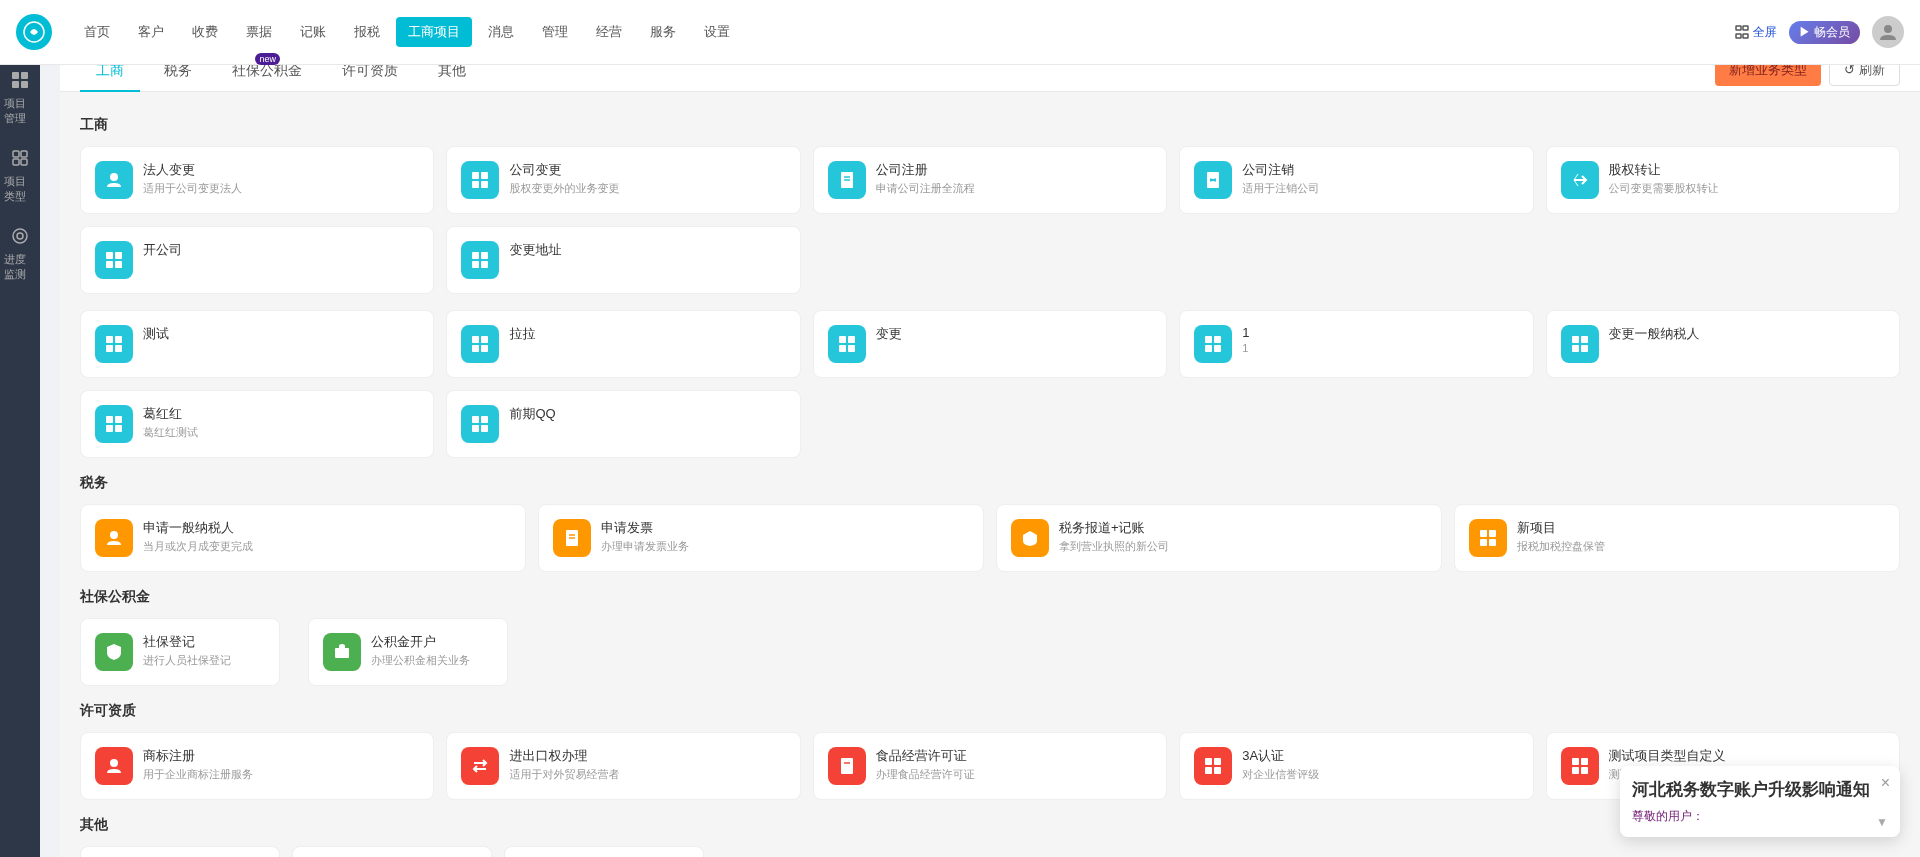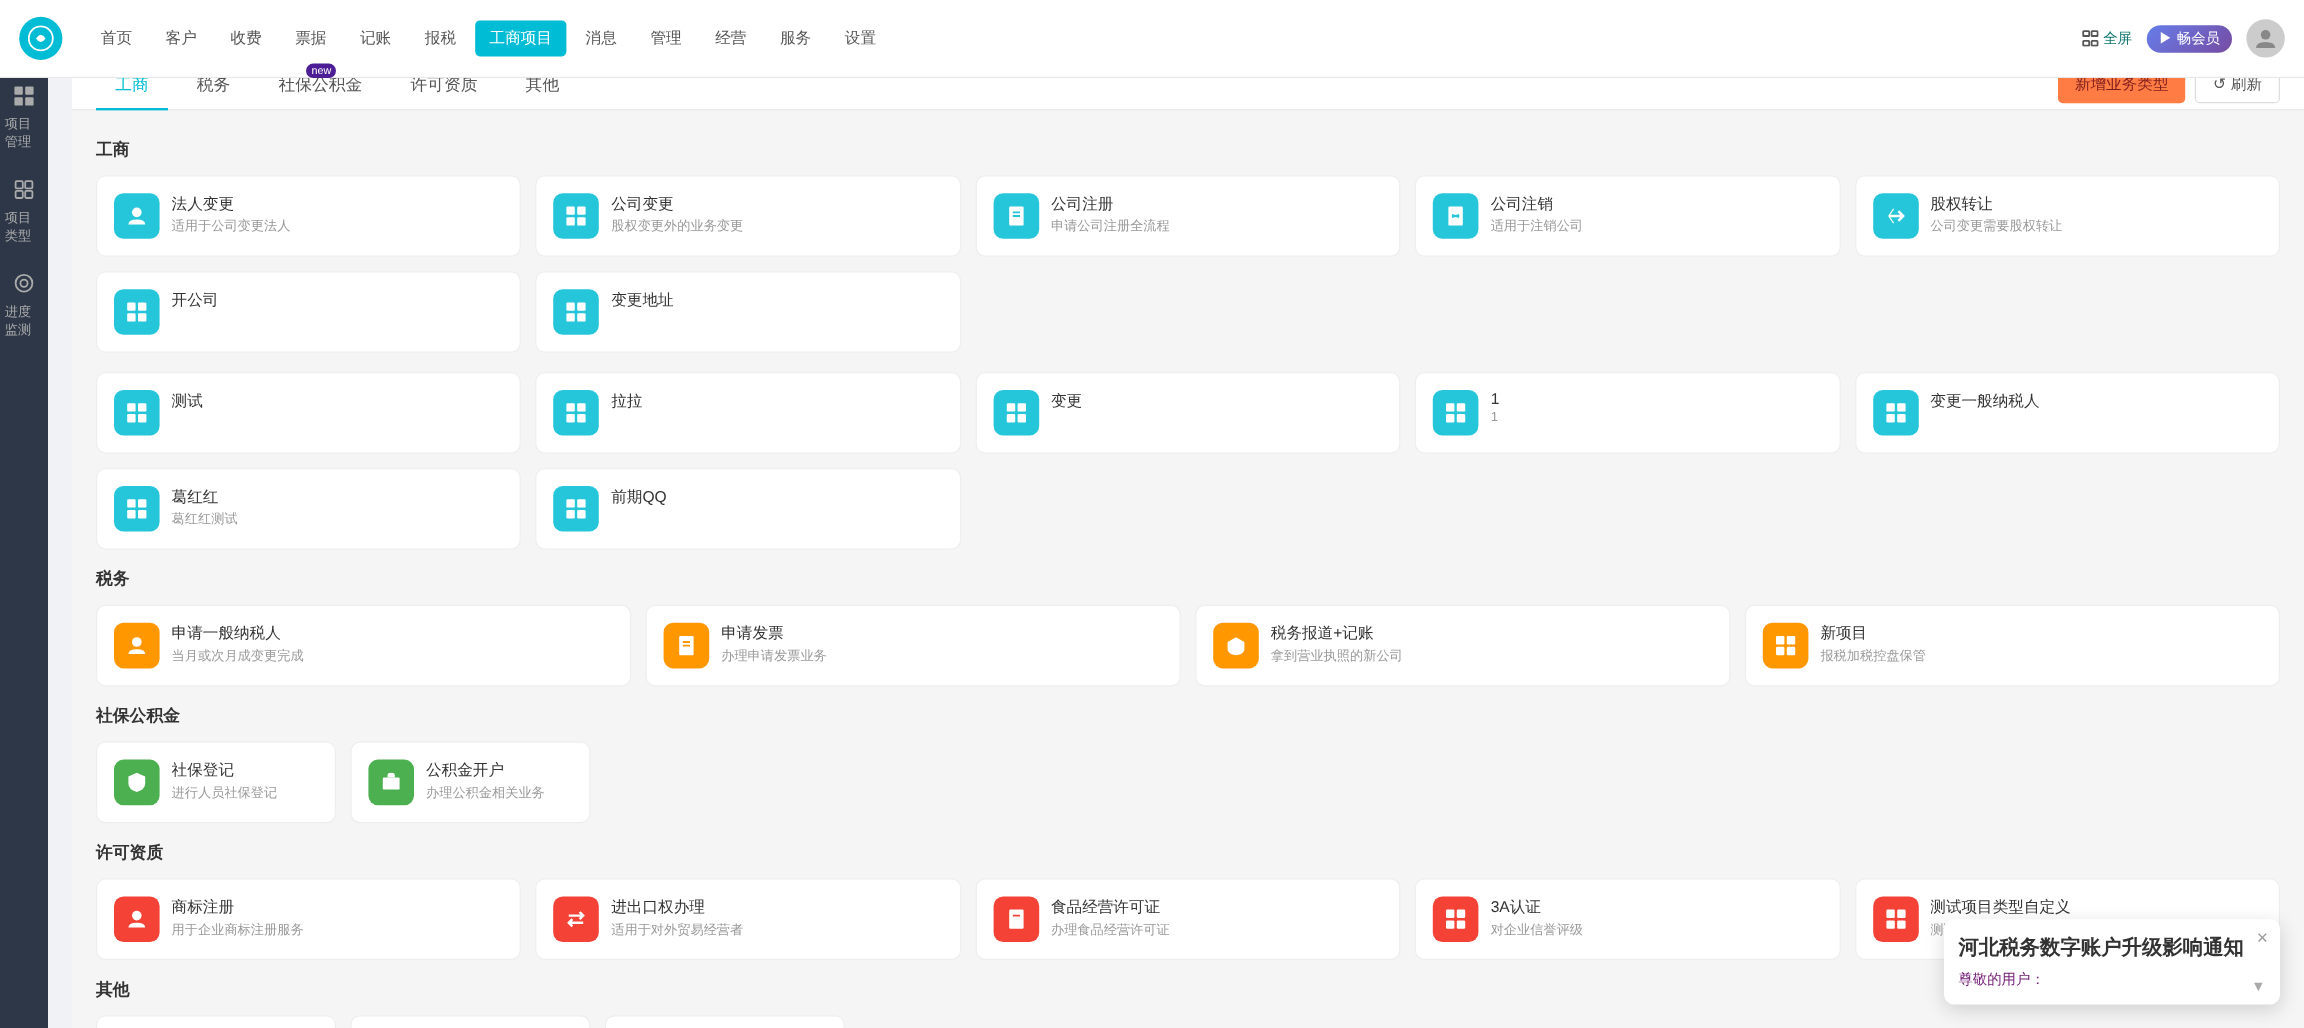--- a/index.html
+++ b/index.html
@@ -61,21 +61,21 @@
       border-radius: 8px;
       margin-top: 34px;
     }
     .nav-right {
       display: flex;
       align-items: center;
       gap: 12px;
     }
     .nav-right-btn {
       font-size: 12px;
-      color: #0f766e;
+      color: #1d4ed8;
       cursor: pointer;
       display: flex;
       align-items: center;
       gap: 4px;
     }
     .vip-btn {
       background: linear-gradient(135deg, #667eea, #764ba2);
       color: white;
       padding: 3px 10px;
       border-radius: 12px;
@@ -206,21 +206,21 @@
     }
     .cards-grid-4 {
       display: grid;
       grid-template-columns: repeat(4, 1fr);
       gap: 12px;
       margin-bottom: 16px;
     }
     .cards-grid-2 {
       display: grid;
       grid-template-columns: repeat(2, 200px);
-      gap: 12px;
+      gap: 28px;
       margin-bottom: 16px;
     }
     .cards-grid-5 {
       display: grid;
       grid-template-columns: repeat(5, 1fr);
       gap: 12px;
       margin-bottom: 16px;
     }
     .cards-grid-3 {
       display: grid;

